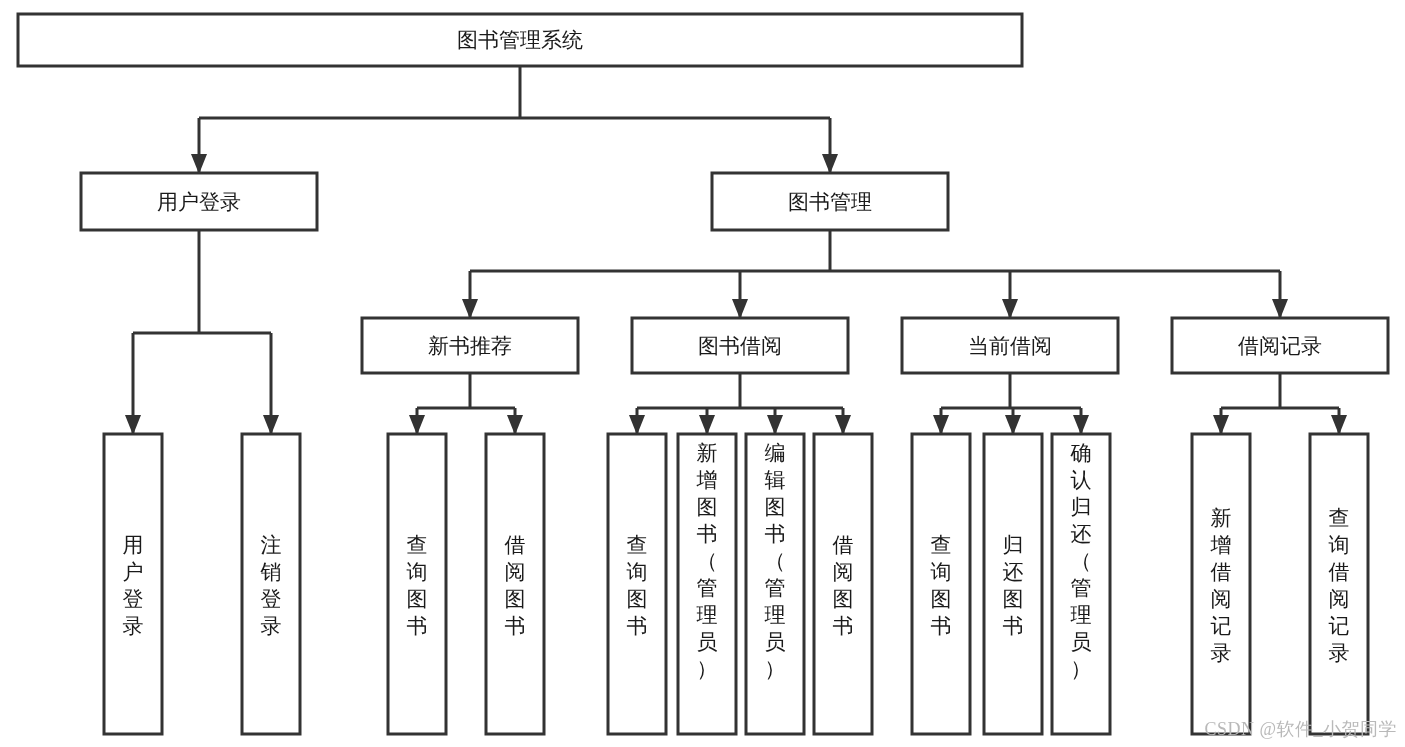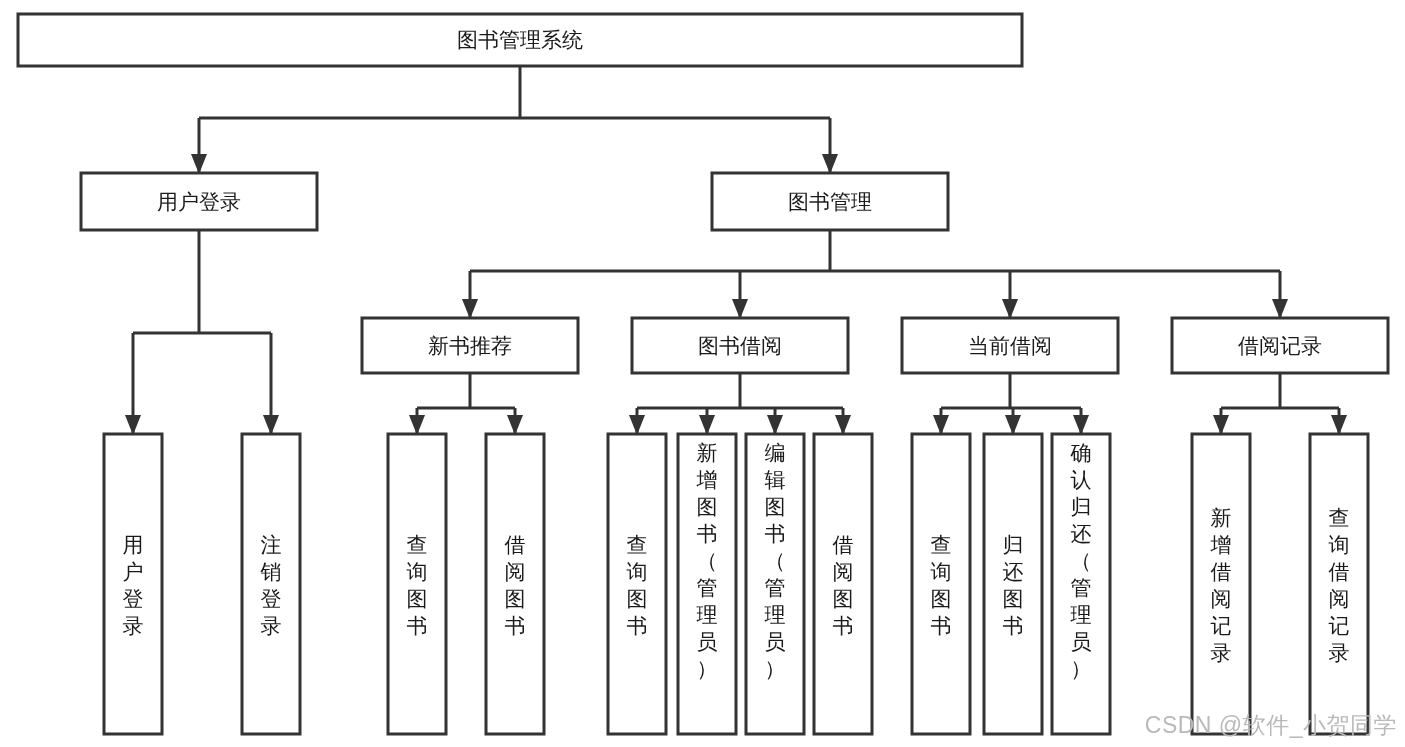--- a/index.html
+++ b/index.html
@@ -54,22 +54,22 @@
   .node-label-v {
     font-family: "DejaVu Sans", "Liberation Sans", sans-serif;
     font-size: 21px;
     fill: #1a1a1a;
     text-anchor: middle;
   }
   .watermark {
     position: absolute;
     right: 8px;
     bottom: 6px;
-    font-family: Liberation Sans, sans-serif;
-    font-size: 23px;
+    font-family: Liberation Serif, serif;
+    font-size: 18px;
     color: #b9b9b9;
     letter-spacing: 0.5px;
     white-space: nowrap;
     user-select: none;
   }
 </style>
 </head>
 <body>
 
 <div id="diagram-root">

